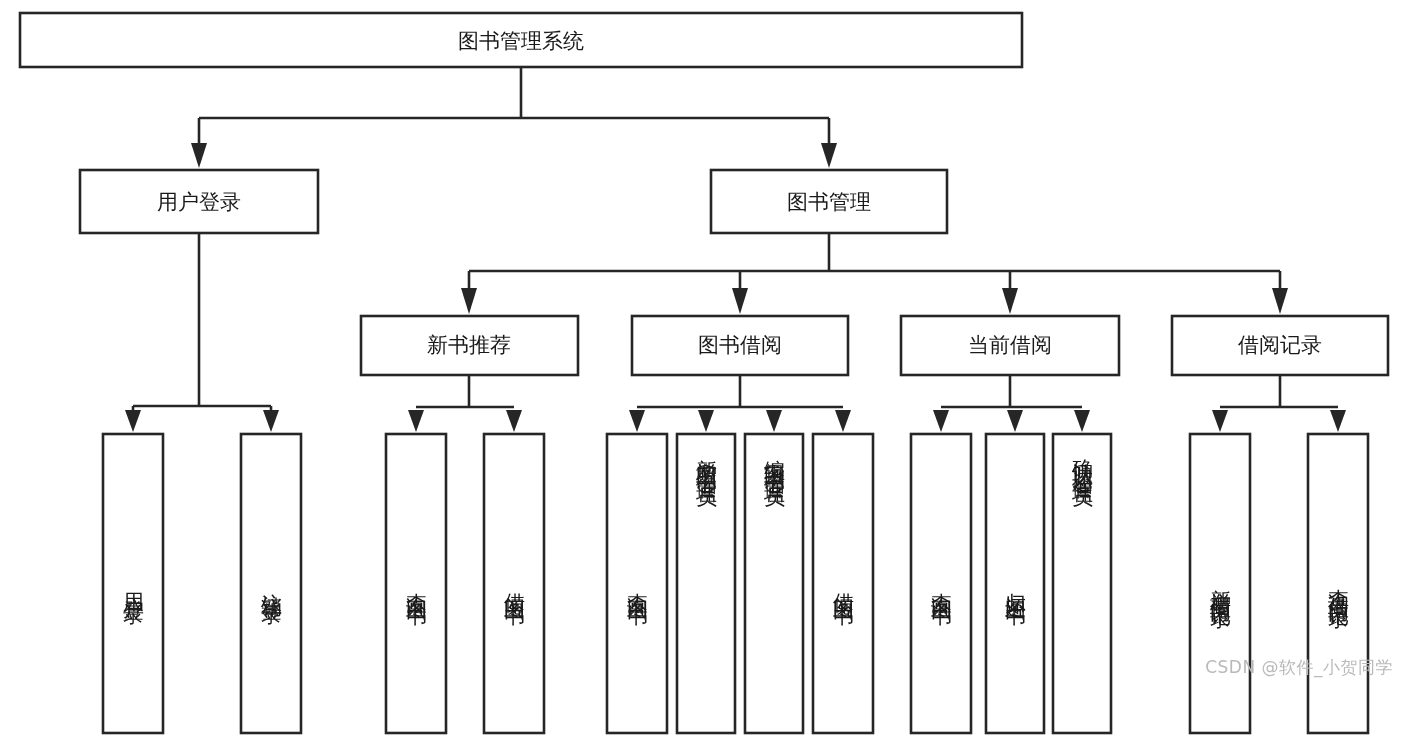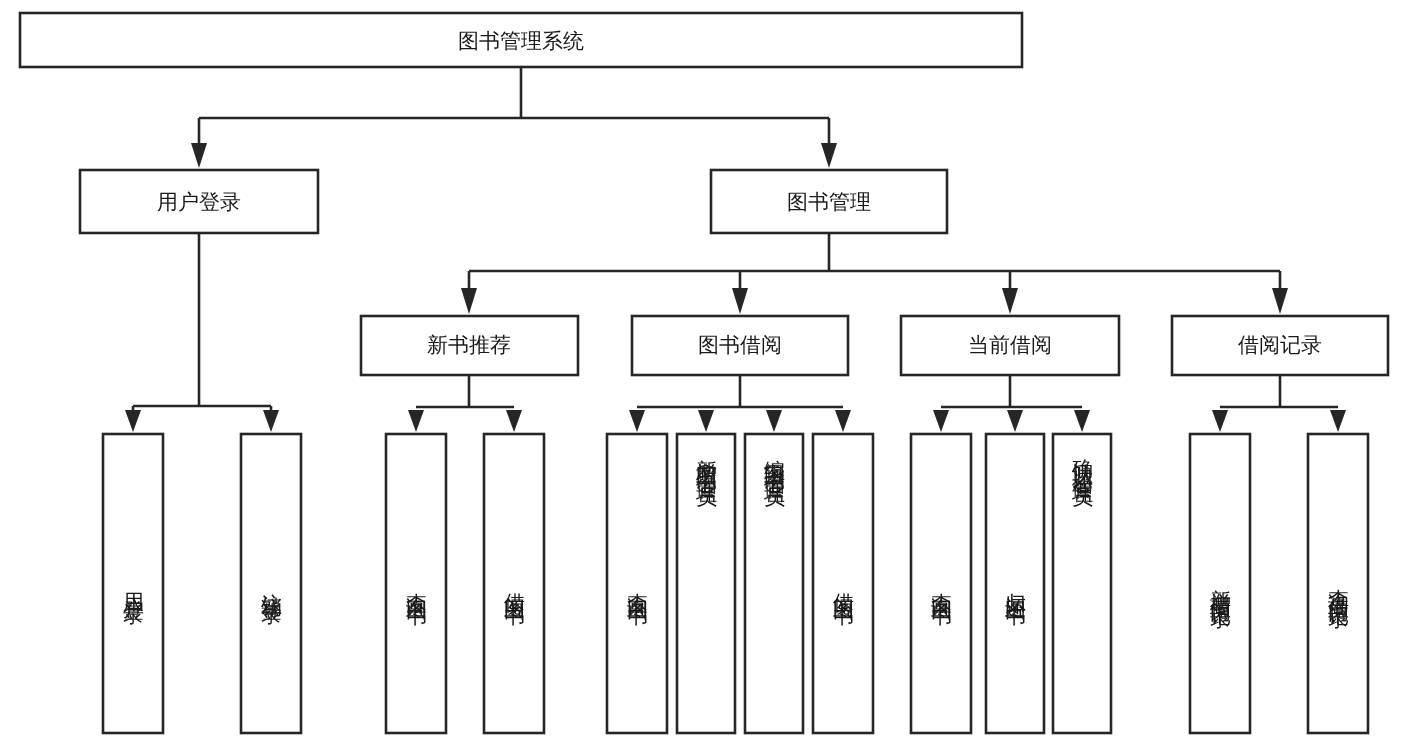--- a/index.html
+++ b/index.html
@@ -215,14 +215,15 @@
   <div class="vert-label-wrap" style="left:1053px; top:434px; width:58px; height:299px; align-items:flex-start;">
     <span class="vert-label-text" style="margin-top:8px;">确认归还（管理员）</span>
   </div>
   <div class="vert-label-wrap" style="left:1190px; top:434px; width:60px; height:299px;">
     <span class="vert-label-text">新增借阅记录</span>
   </div>
   <div class="vert-label-wrap" style="left:1308px; top:434px; width:60px; height:299px;">
     <span class="vert-label-text">查询借阅记录</span>
   </div>
 
+  <div class="watermark">CSDN @软件_小贺同学</div>
 
 </div>
 
 </body></html>

